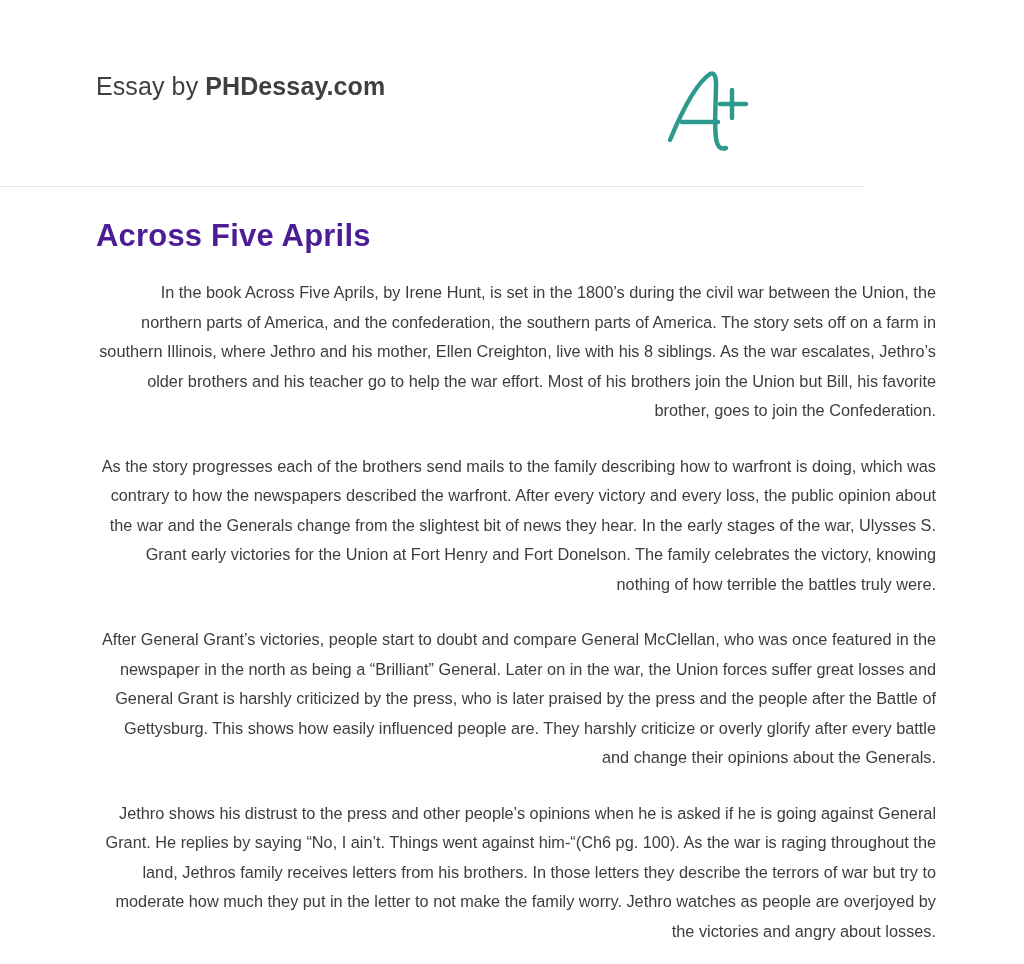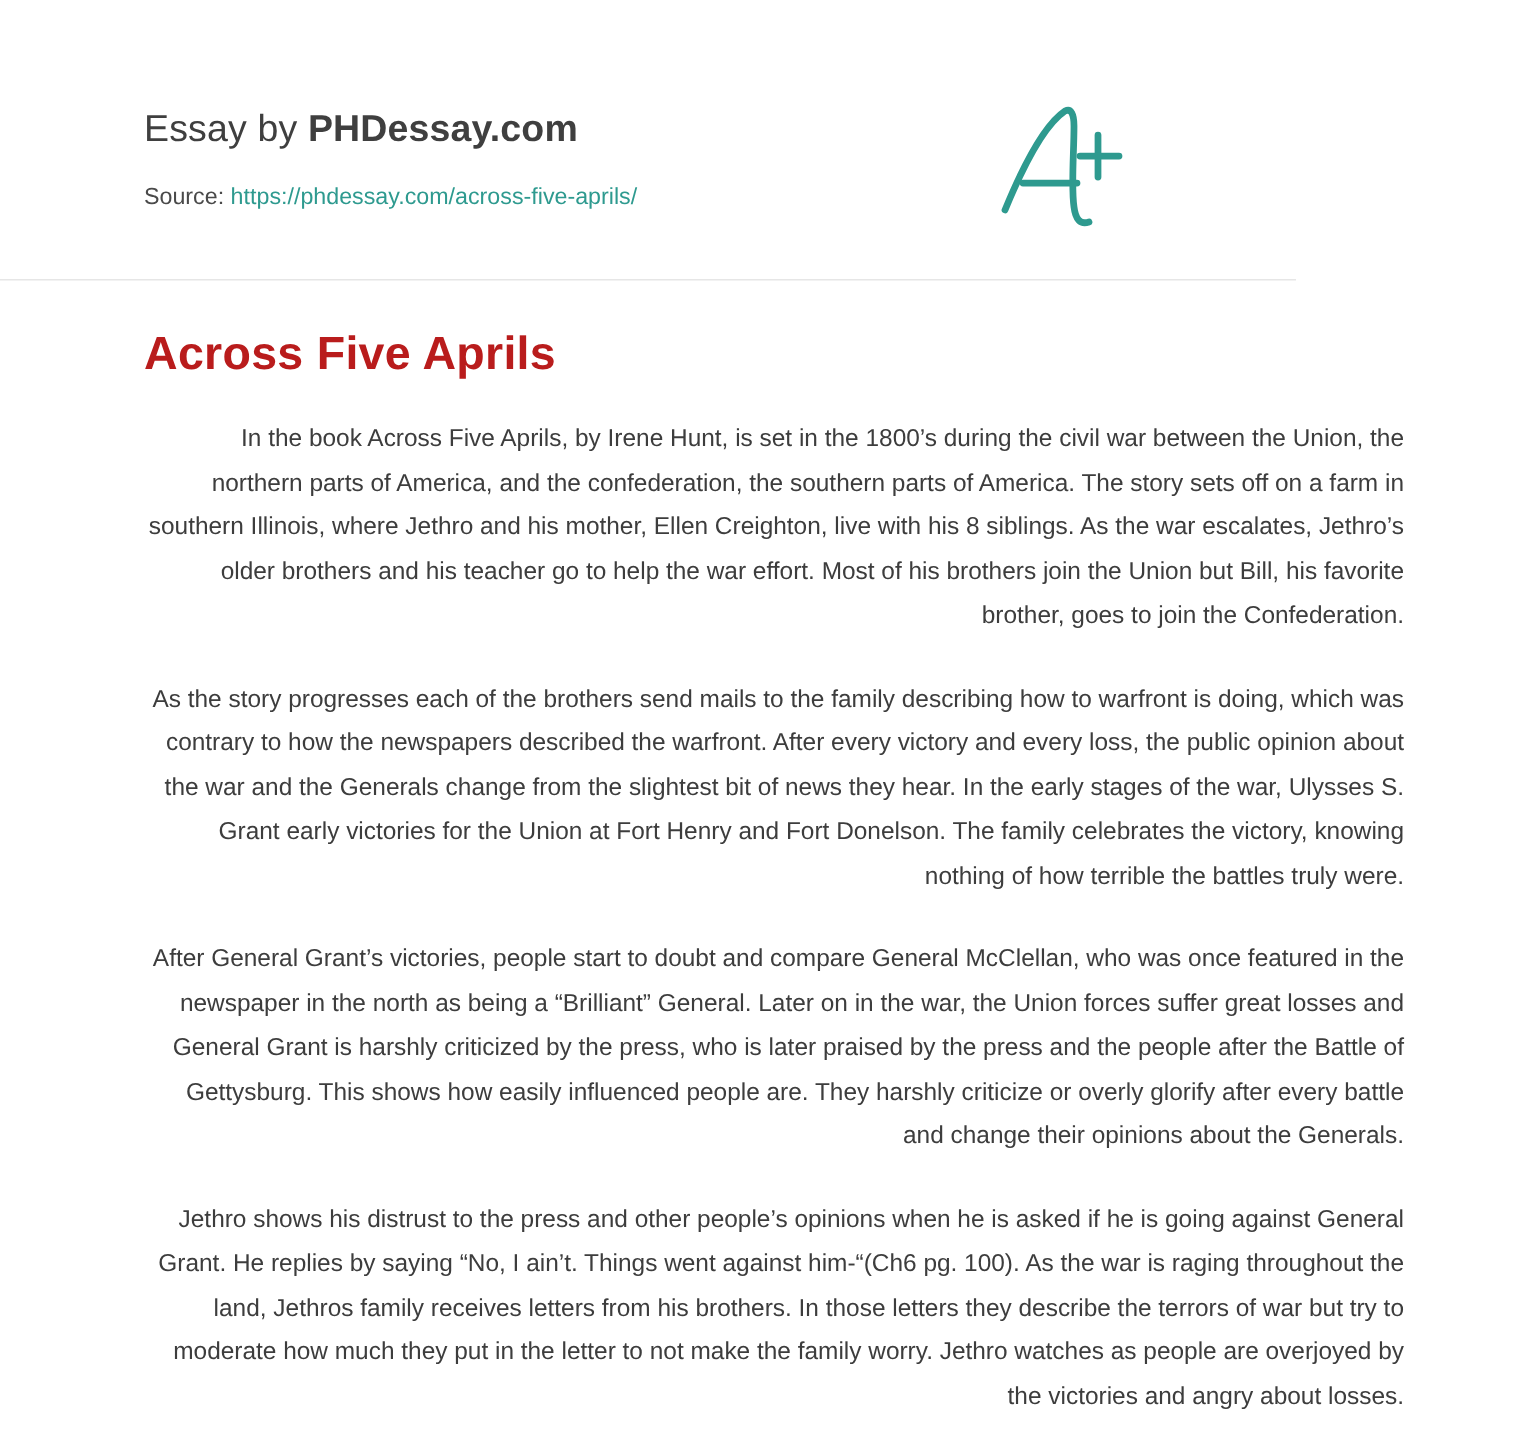--- a/index.html
+++ b/index.html
@@ -66,21 +66,21 @@
     background: #e6e6e6;
   }
   .title {
     margin: 0;
     padding: 0 96px;
     position: absolute;
     top: 218px;
     left: 0;
     font-size: 31px;
     font-weight: 700;
-    color: #b91c1c;
+    color: #4c1d95;
     letter-spacing: 0.2px;
   }
   .article {
     position: absolute;
     top: 278px;
     left: 96px;
     width: 840px;
   }
   .article p {
     margin: 0 0 26px 0;
@@ -91,23 +91,20 @@
   }
 </style>
 </head>
 <body>
 
 <div class="page">
 
   <div class="header">
     <div class="brand-line">
       <span class="brand-essay">Essay by </span><span class="brand-name">PHDessay.com</span>
-    </div>
-    <div class="source-line">
-      <span class="source-label">Source: </span><a class="source-url" href="#">https://phdessay.com/across-five-aprils/</a>
     </div>
   </div>
 
   <div class="logo">
     <svg viewBox="0 0 110 100" width="110" height="100" xmlns="http://www.w3.org/2000/svg">
       <g fill="none" stroke="#2e9a8f" stroke-width="4.5" stroke-linecap="round" stroke-linejoin="round">
         <path d="M12 78 C 26 44, 40 20, 52 12 C 56 10, 58 14, 58 22 C 58 40, 56 62, 58 76 C 59 84, 62 88, 68 86"></path>
         <path d="M24 60 L 60 60"></path>
         <path d="M74 28 L 74 56"></path>
         <path d="M62 42 L 88 42"></path>

